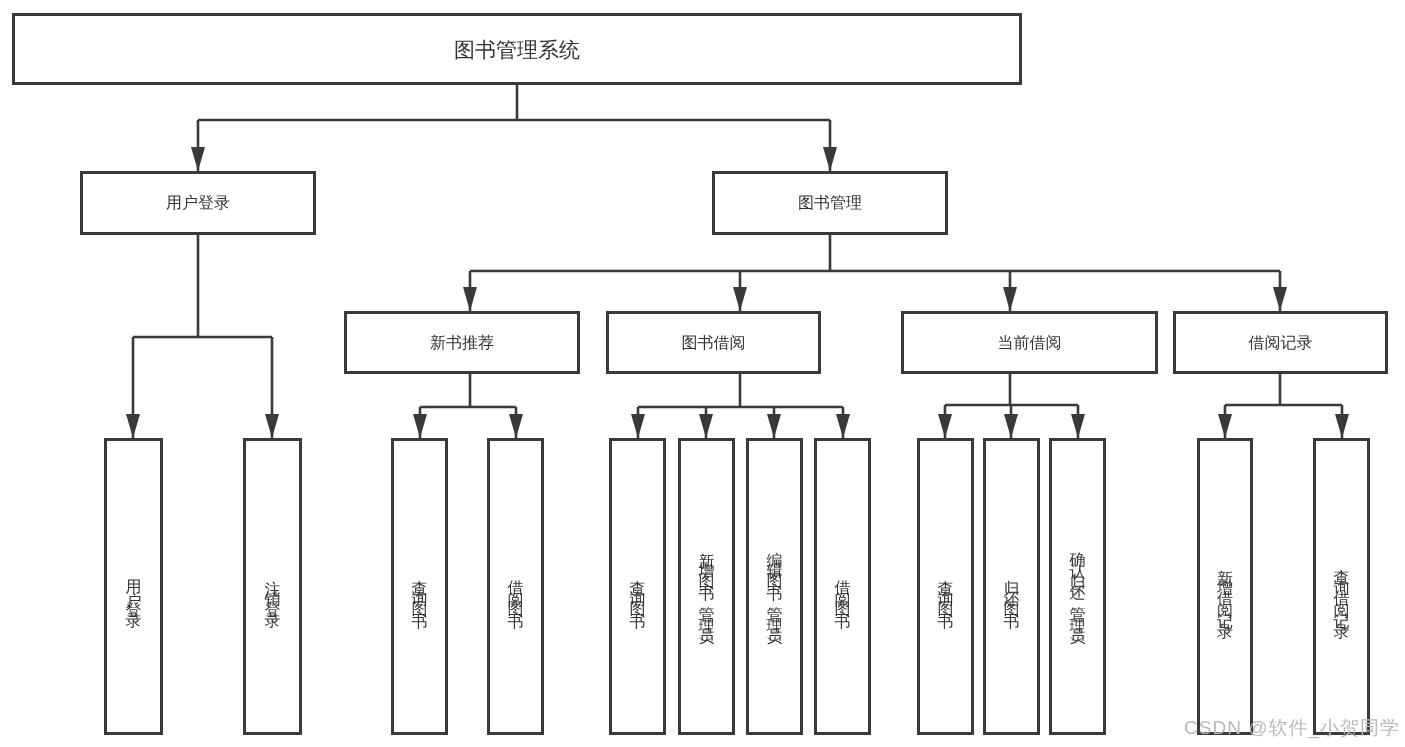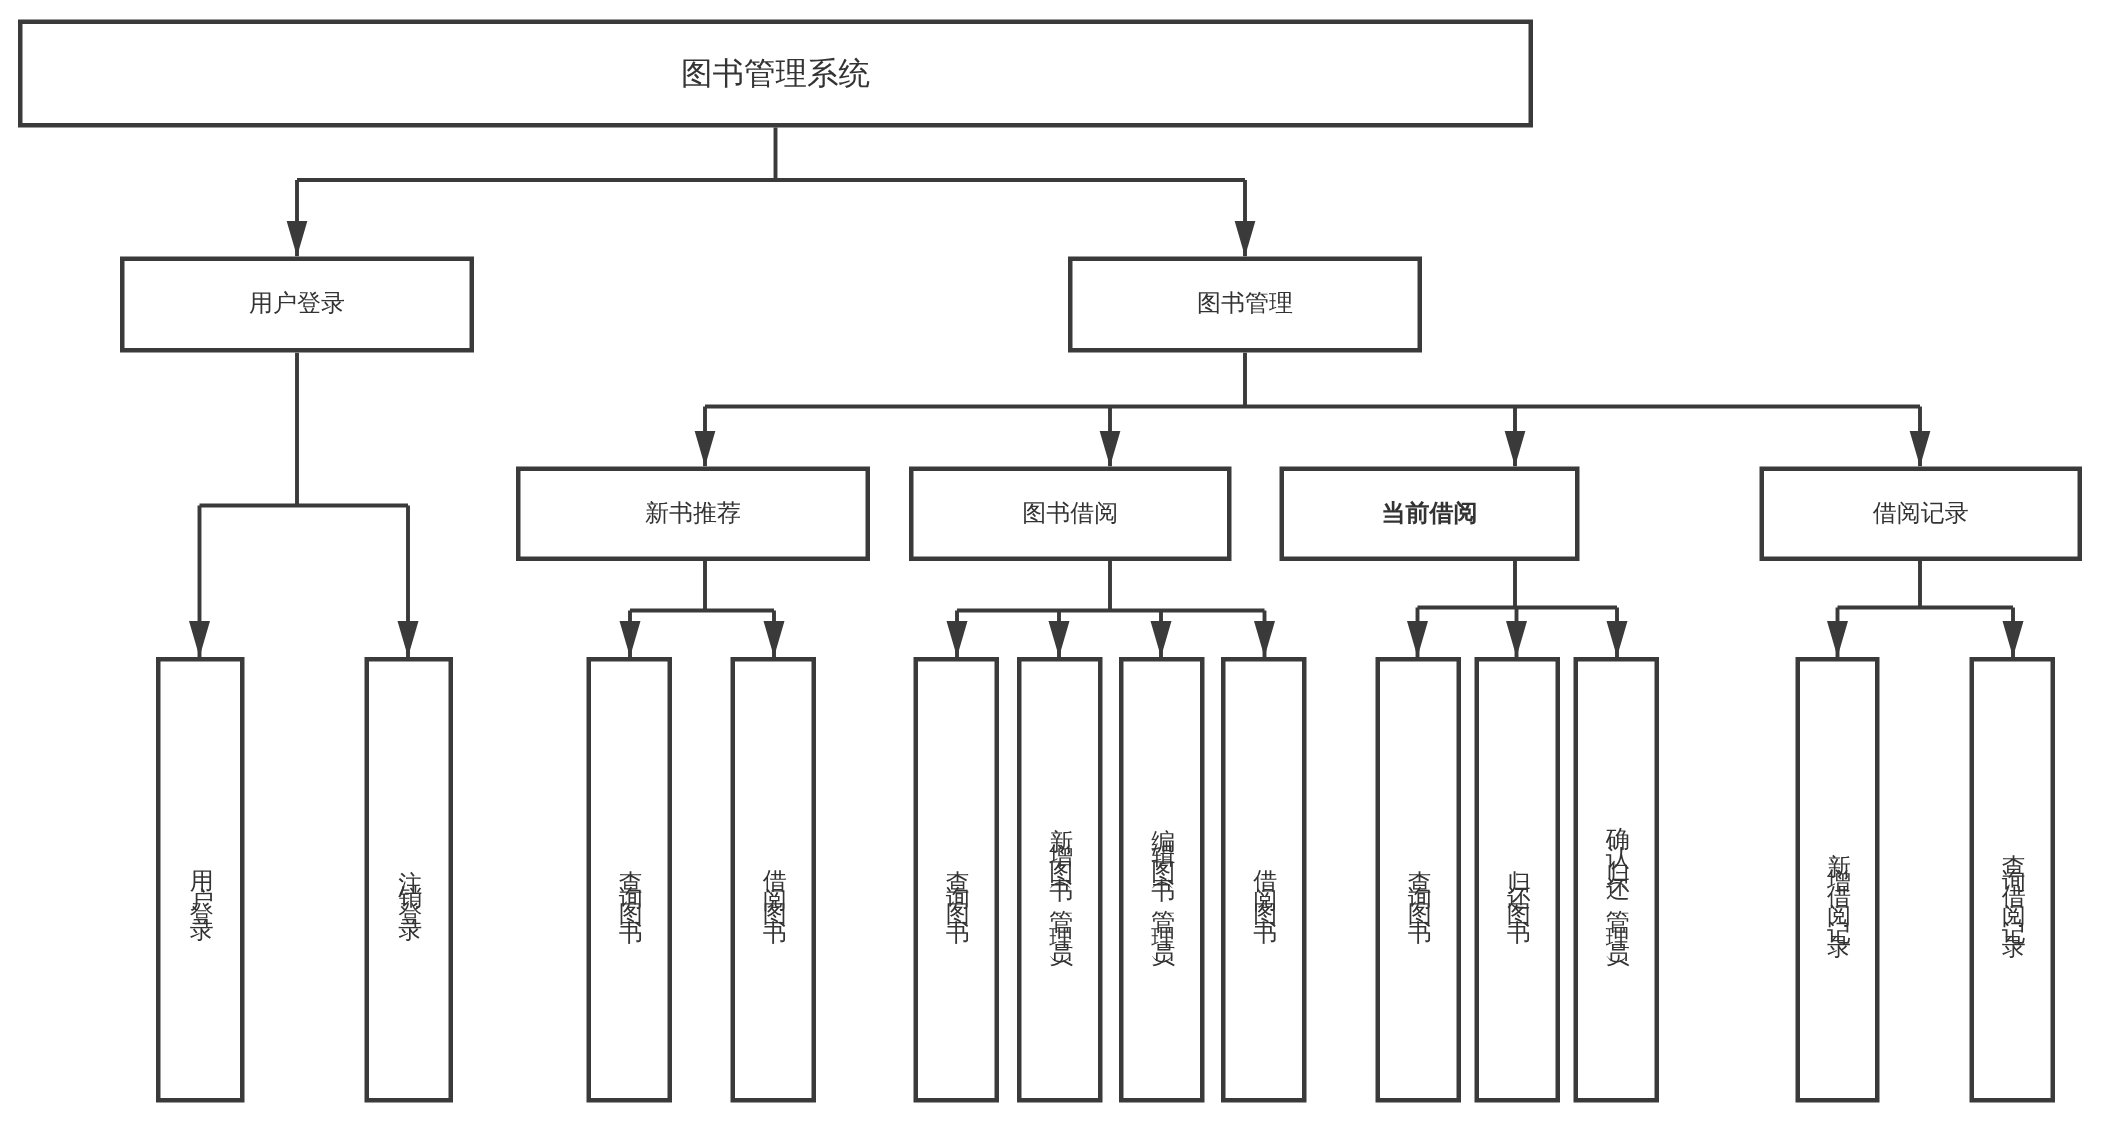--- a/index.html
+++ b/index.html
@@ -49,21 +49,21 @@
     font-size: 16px;
     line-height: 1;
     white-space: nowrap;
   }
   .node-root   { left: 12px;  top: 13px;  width: 1010px; height: 72px; font-size: 21px; }
   .n-login     { left: 80px;  top: 171px; width: 236px;  height: 64px; }
   .n-mgmt      { left: 712px; top: 171px; width: 236px;  height: 64px; }
   .l3          { top: 311px;  height: 63px; }
   .n-newbook   { left: 344px;  width: 236px; }
   .n-borrow    { left: 606px;  width: 215px; }
-  .n-current   { left: 853px;  width: 200px; font-weight: bold; }
+  .n-current   { left: 901px;  width: 257px; }
   .n-records   { left: 1173px; width: 215px; text-align: center; }
   .leaf {
     top: 438px;
     height: 297px;
     width: 57px;
     writing-mode: vertical-rl;
     text-orientation: mixed;
     letter-spacing: 11px;
     padding-top: 4px;
   }
@@ -196,13 +196,14 @@
     <span>确认归还（管理员）</span>
   </div>
 
   <div class="node leaf lf-12">
     <span>新增借阅记录</span>
   </div>
   <div class="node leaf lf-13">
     <span>查询借阅记录</span>
   </div>
 
+  <div class="watermark">CSDN @软件_小贺同学</div>
 </div>
 
 </body></html>

